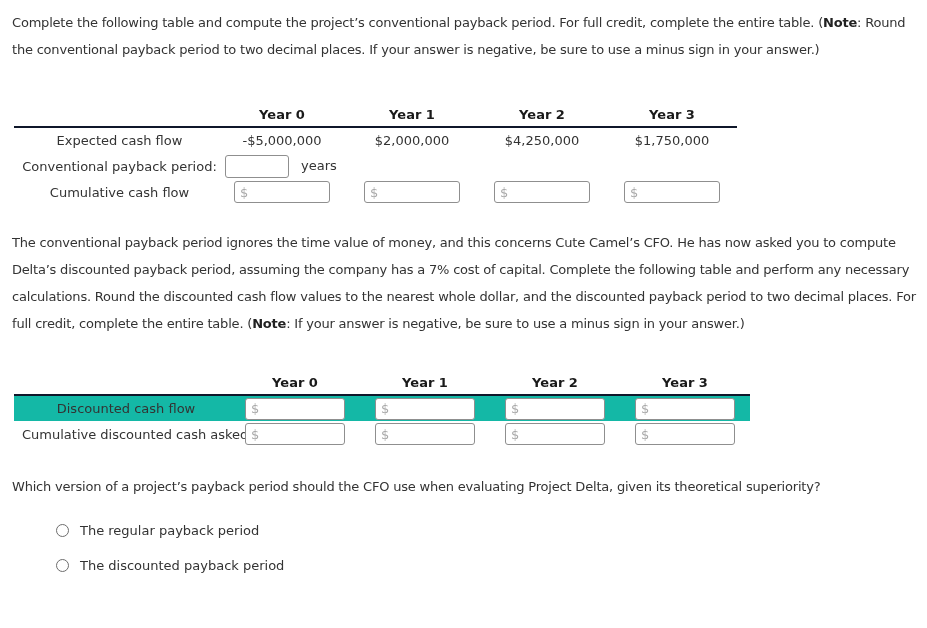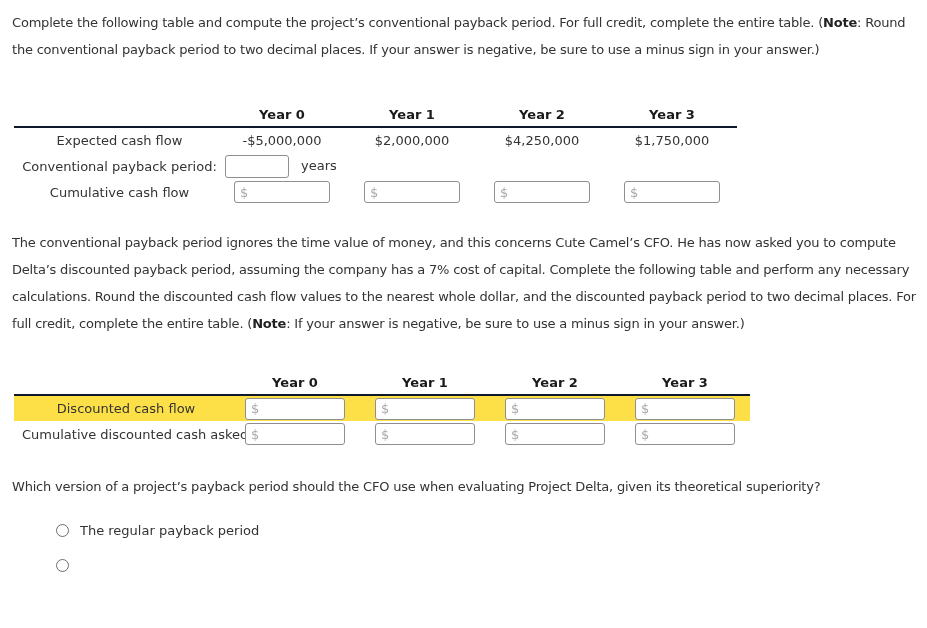--- a/index.html
+++ b/index.html
@@ -29,21 +29,21 @@
 
   th {
     font-weight: bold; color: #1a1a1a;
     text-align: center; vertical-align: middle;
     height: 24px; padding: 0;
     border-bottom: 2px solid #0f172a;
   }
   td { height: 26px; padding: 0; vertical-align: middle; }
   td.label { text-align: center; padding-left: 8px; white-space: nowrap; }
   td.val { text-align: center; }
-  tr.stripe td { background: #fde047; }
+  tr.stripe td { background: #14b8a6; }
 
   .ibox {
     display: inline-flex; align-items: center;
     height: 22px; background: #ffffff;
     border: 1px solid #8f8f8f; border-radius: 3px;
     vertical-align: middle;
   }
   .t1 .ibox { width: 96px; }
   .t2 .ibox { width: 100px; }
   .dollar { color: #a9a9a9; margin-left: 5px; flex: none; }
@@ -187,13 +187,14 @@
 
 <div class="question">Which version of a project’s payback period should the CFO use when evaluating Project Delta, given its theoretical superiority?</div>
 
 <div class="option first">
   <span class="radio-circle"></span>
   <span>The regular payback period</span>
 </div>
 
 <div class="option">
   <span class="radio-circle"></span>
+  <span>The discounted payback period</span>
 </div>
 
 </body></html>

